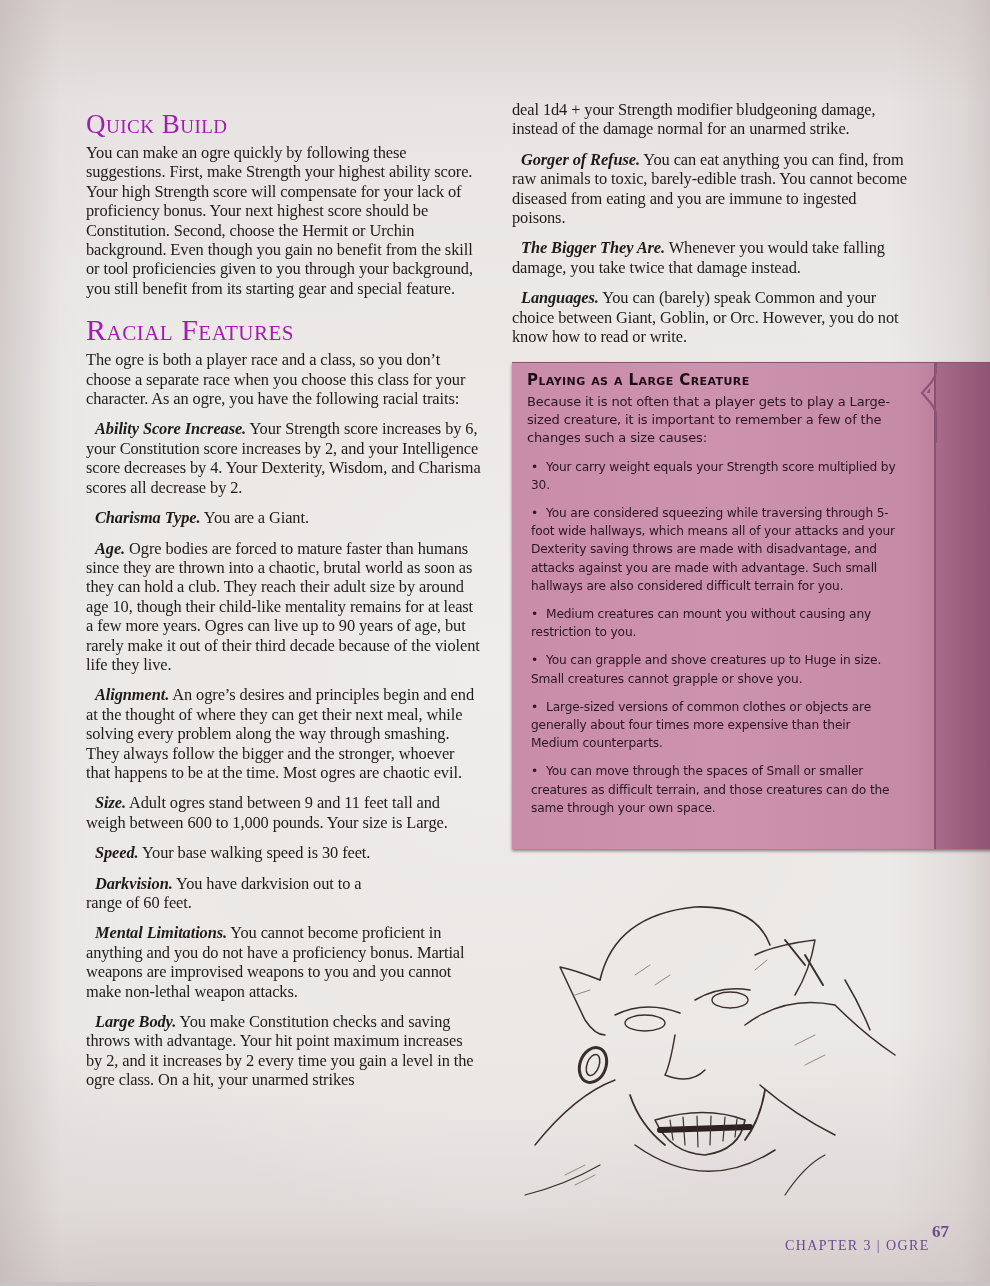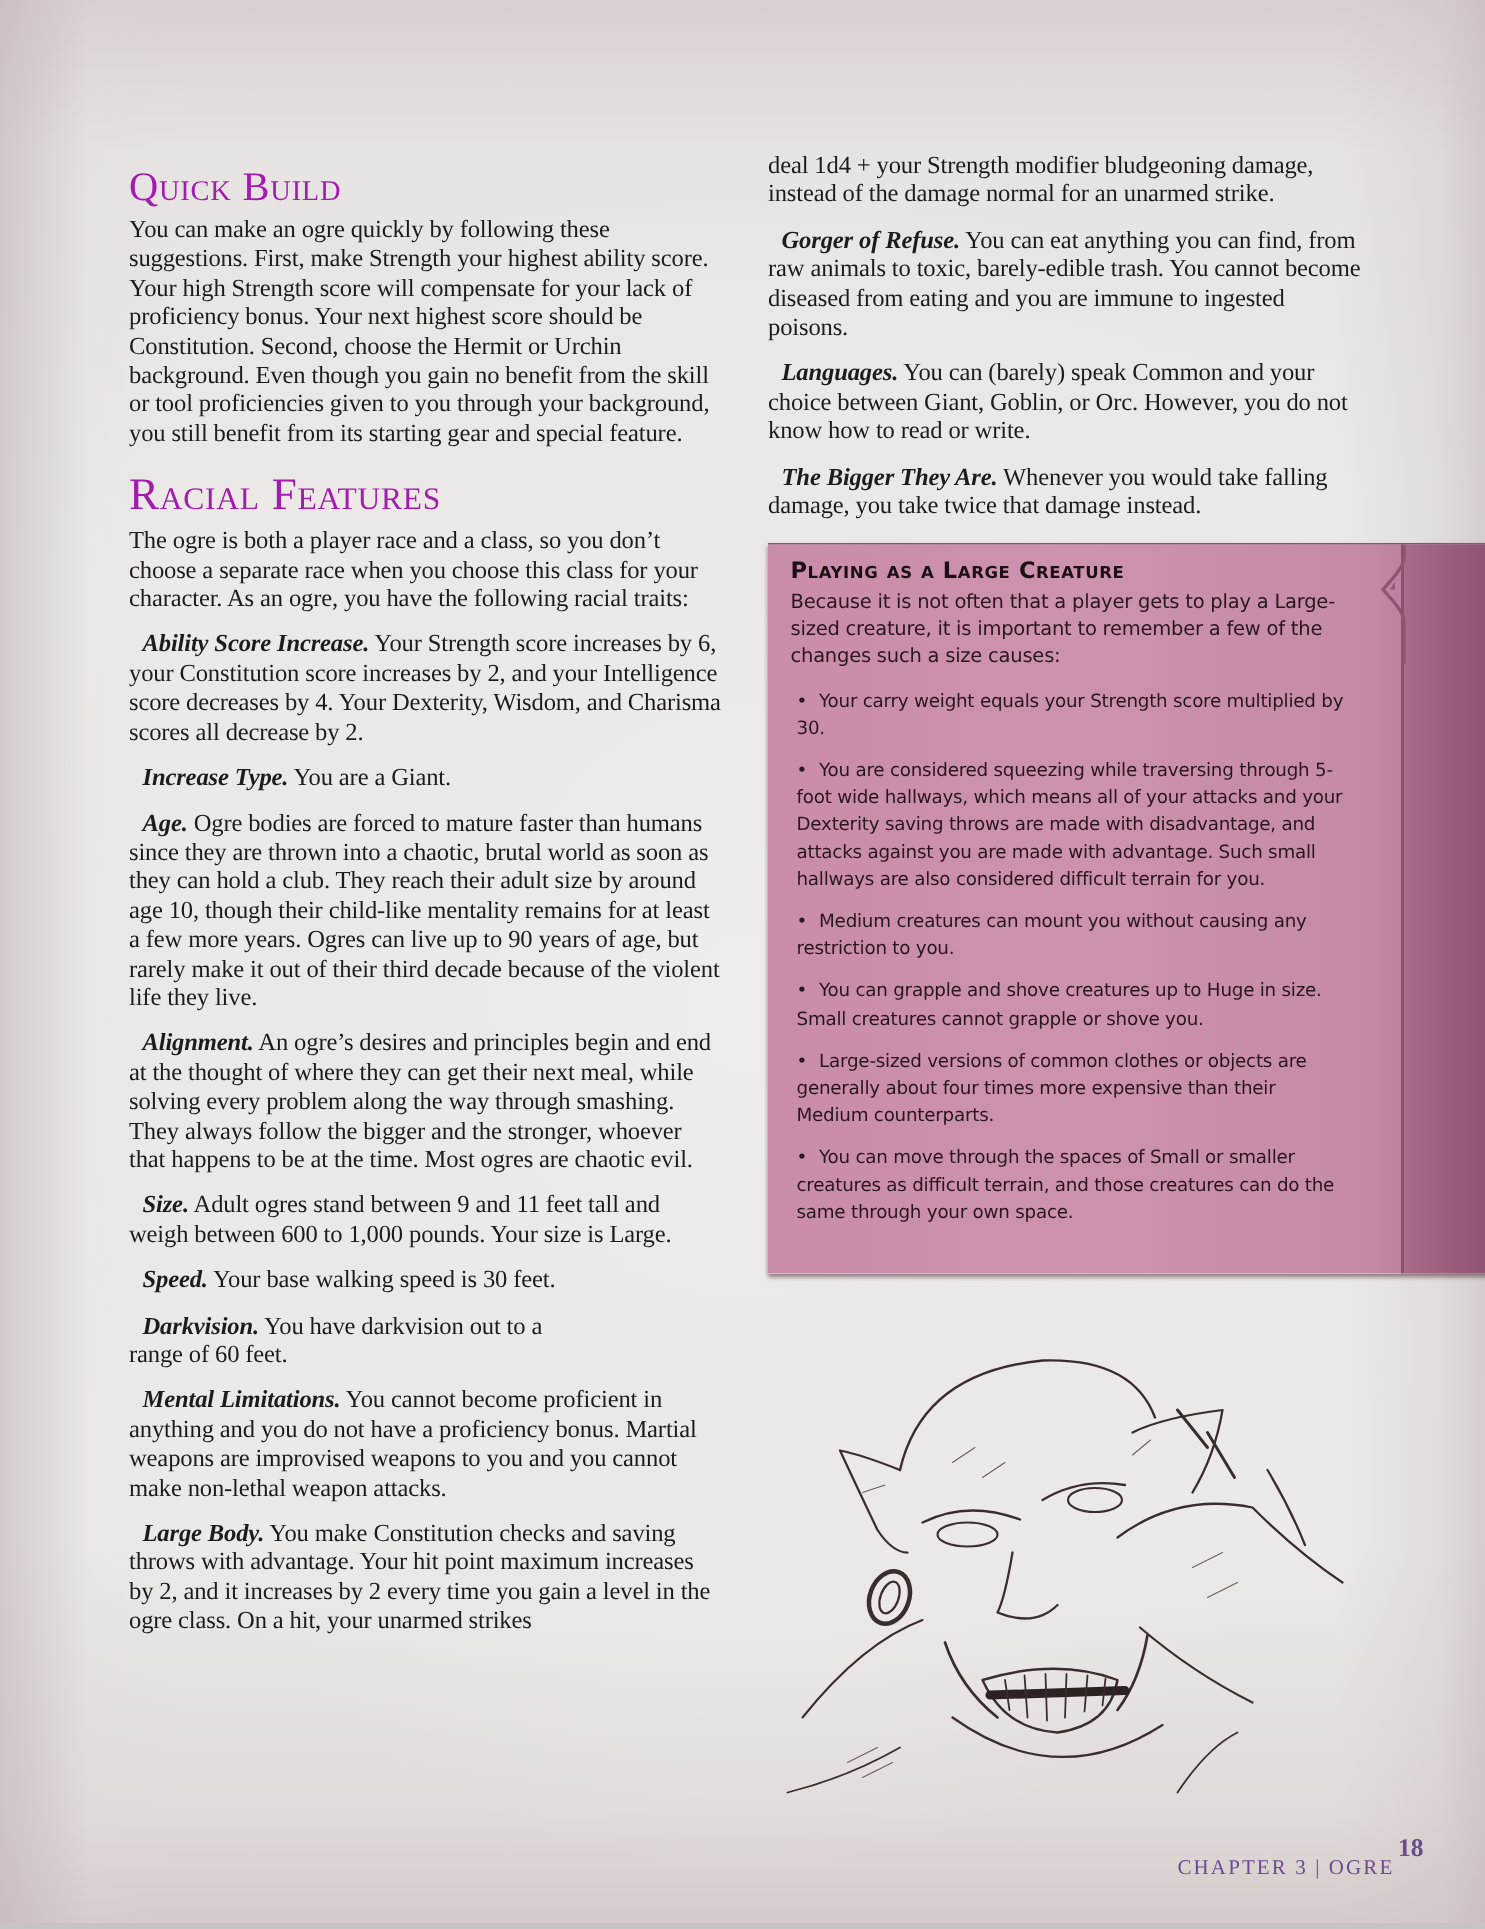--- a/index.html
+++ b/index.html
@@ -77,35 +77,35 @@
 <div class="bottom-strip"></div>
 
 <div class="col col-left">
   <h2 class="section s1">Quick Build</h2>
   <p class="body" style="margin-top:3px;">You can make an ogre quickly by following these suggestions. First, make Strength your highest ability score. Your high Strength score will compensate for your lack of proficiency bonus. Your next highest score should be Constitution. Second, choose the Hermit or Urchin background. Even though you gain no benefit from the skill or tool proficiencies given to you through your background, you still benefit from its starting gear and special feature.</p>
 
   <h2 class="section s2">Racial Features</h2>
   <p class="body" style="margin-top:2px;">The ogre is both a player race and a class, so you don’t choose a separate race when you choose this class for your character. As an ogre, you have the following racial traits:</p>
 
   <p class="body indent"><b class="lead">Ability Score Increase.</b><span> Your Strength score increases by 6, your Constitution score increases by 2, and your Intelligence score decreases by 4. Your Dexterity, Wisdom, and Charisma scores all decrease by 2.</span></p>
-  <p class="body indent"><b class="lead">Increase Type.</b><span> You are a Giant.</span></p>
+  <p class="body indent"><b class="lead">Charisma Type.</b><span> You are a Giant.</span></p>
   <p class="body indent"><b class="lead">Age.</b><span> Ogre bodies are forced to mature faster than humans since they are thrown into a chaotic, brutal world as soon as they can hold a club. They reach their adult size by around age 10, though their child-like mentality remains for at least a few more years. Ogres can live up to 90 years of age, but rarely make it out of their third decade because of the violent life they live.</span></p>
   <p class="body indent"><b class="lead">Alignment.</b><span> An ogre’s desires and principles begin and end at the thought of where they can get their next meal, while solving every problem along the way through smashing. They always follow the bigger and the stronger, whoever that happens to be at the time. Most ogres are chaotic evil.</span></p>
   <p class="body indent"><b class="lead">Size.</b><span> Adult ogres stand between 9 and 11 feet tall and weigh between 600 to 1,000 pounds. Your size is Large.</span></p>
   <p class="body indent"><b class="lead">Speed.</b><span> Your base walking speed is 30 feet.</span></p>
   <p class="body indent" style="width:300px;"><b class="lead">Darkvision.</b><span> You have darkvision out to a range of 60 feet.</span></p>
   <p class="body indent"><b class="lead">Mental Limitations.</b><span> You cannot become proficient in anything and you do not have a proficiency bonus. Martial weapons are improvised weapons to you and you cannot make non-lethal weapon attacks.</span></p>
   <p class="body indent"><b class="lead">Large Body.</b><span> You make Constitution checks and saving throws with advantage. Your hit point maximum increases by 2, and it increases by 2 every time you gain a level in the ogre class. On a hit, your unarmed strikes</span></p>
 </div>
 
 <div class="col col-right">
   <p class="body">deal 1d4 + your Strength modifier bludgeoning damage, instead of the damage normal for an unarmed strike.</p>
   <p class="body indent"><b class="lead">Gorger of Refuse.</b><span> You can eat anything you can find, from raw animals to toxic, barely-edible trash. You cannot become diseased from eating and you are immune to ingested poisons.</span></p>
+  <p class="body indent"><b class="lead">The Bigger They Are.</b><span> Whenever you would take falling damage, you take twice that damage instead.</span></p>
   <p class="body indent"><b class="lead">Languages.</b><span> You can (barely) speak Common and your choice between Giant, Goblin, or Orc. However, you do not know how to read or write.</span></p>
-  <p class="body indent"><b class="lead">The Bigger They Are.</b><span> Whenever you would take falling damage, you take twice that damage instead.</span></p>
 </div>
 
 <div class="sidebar">
   <div class="sidebar-rail"></div>
   <svg class="sidebar-notch" viewBox="0 0 30 80">
     <path d="M19 0 L19 8 Q19 14 12 22 L5 30 L12 38 Q19 46 19 52 L19 80" fill="none" stroke="#8d5473" stroke-width="2.2"></path>
     <path d="M13 30 L9.5 30 L13 25 Z" fill="#8d5473"></path>
   </svg>
   <div class="sidebar-inner">
     <div class="sidebar-title">Playing as a Large Creature</div>
@@ -149,14 +149,14 @@
 
   <path d="M130 250 Q200 300 270 255" stroke-width="1.5"></path>
   <path d="M30 250 Q70 200 110 185" stroke-width="1.4"></path>
   <path d="M20 300 Q60 290 95 270 M280 300 Q300 270 320 260" stroke-width="1.2"></path>
 
   <path d="M130 80 L145 70 M150 90 L165 80 M250 75 L262 65 M70 100 L85 95 M290 150 L310 140 M300 170 L320 160 M60 280 L80 270 M70 290 L90 280" stroke-width="0.7" stroke="#6b5c5a"></path>
 </svg>
 
 <div class="footer">
   <span class="chap">CHAPTER 3 | OGRE</span>
-  <span class="num">18</span>
+  <span class="num">67</span>
 </div>
 
 </body></html>

